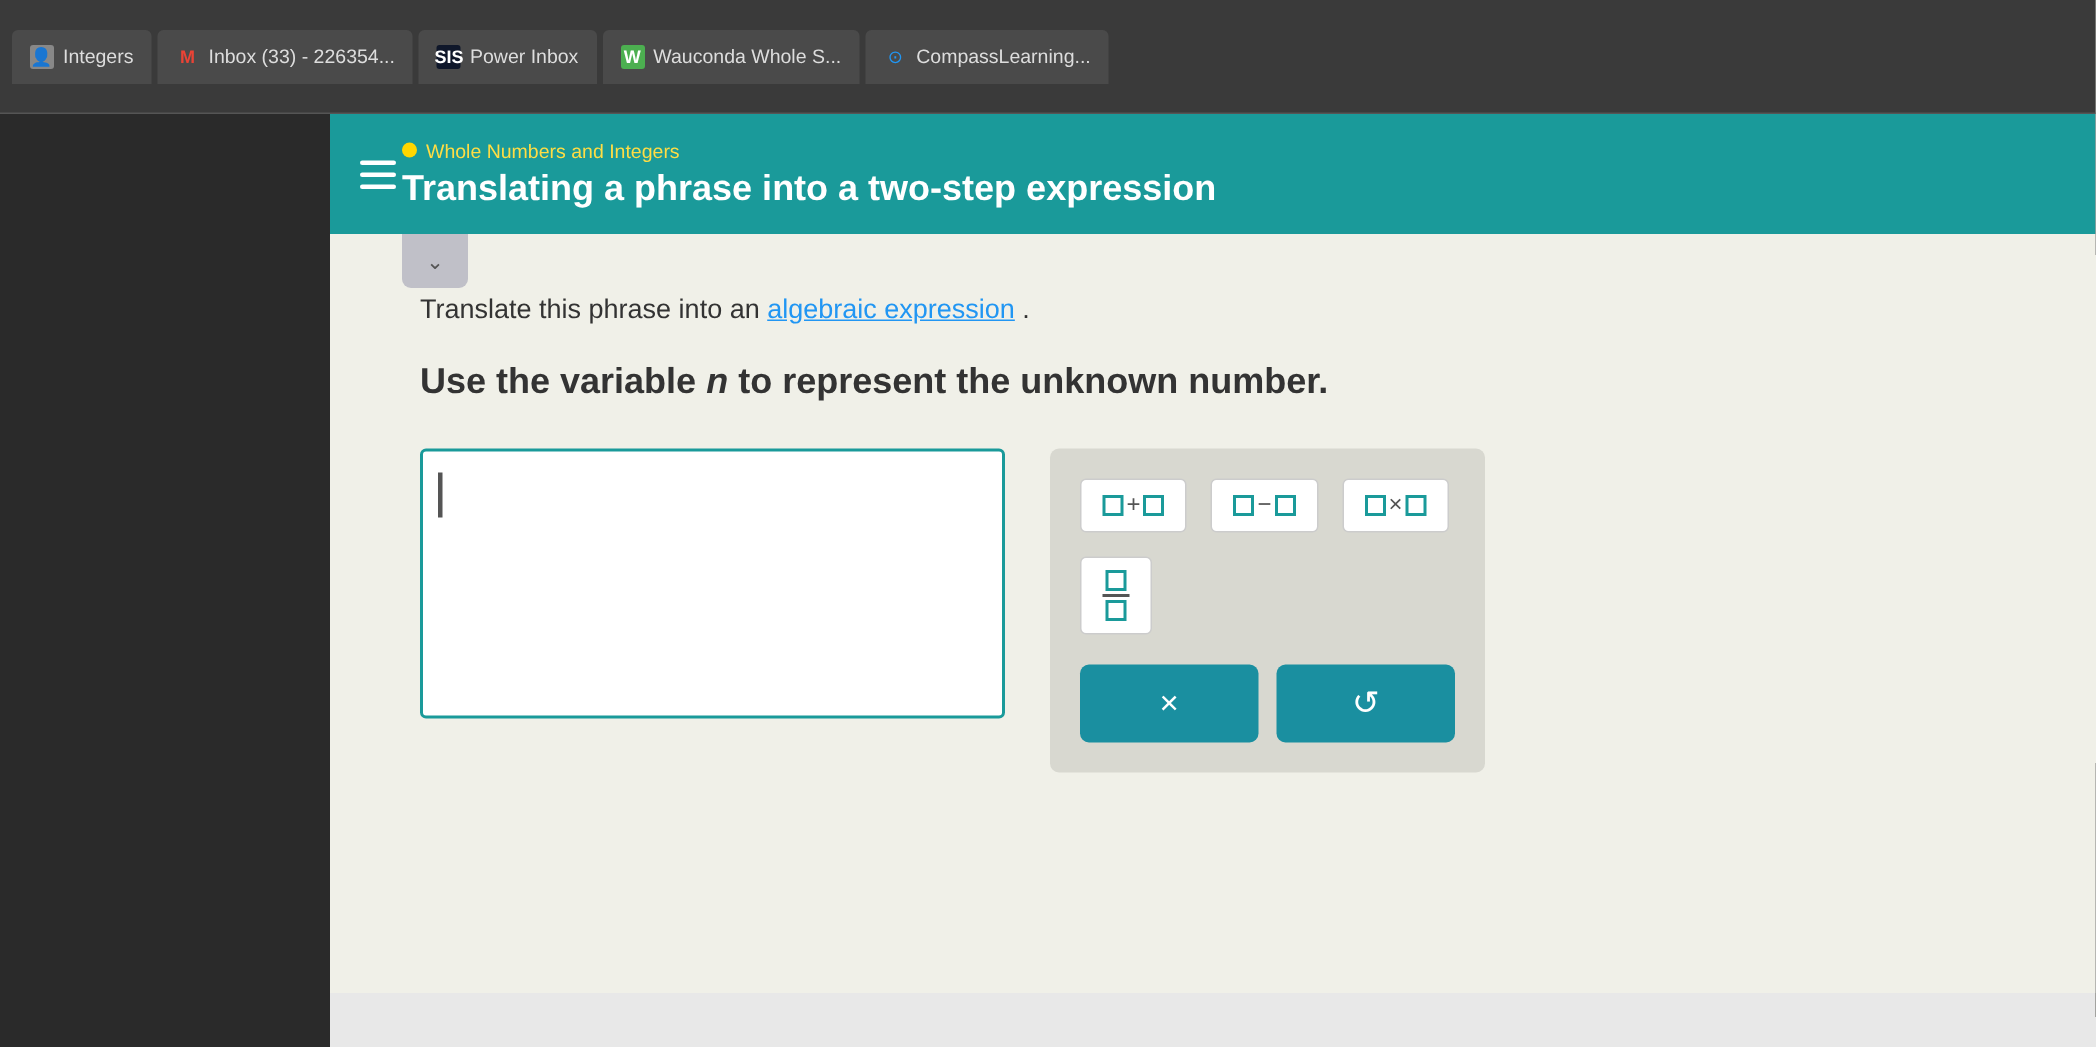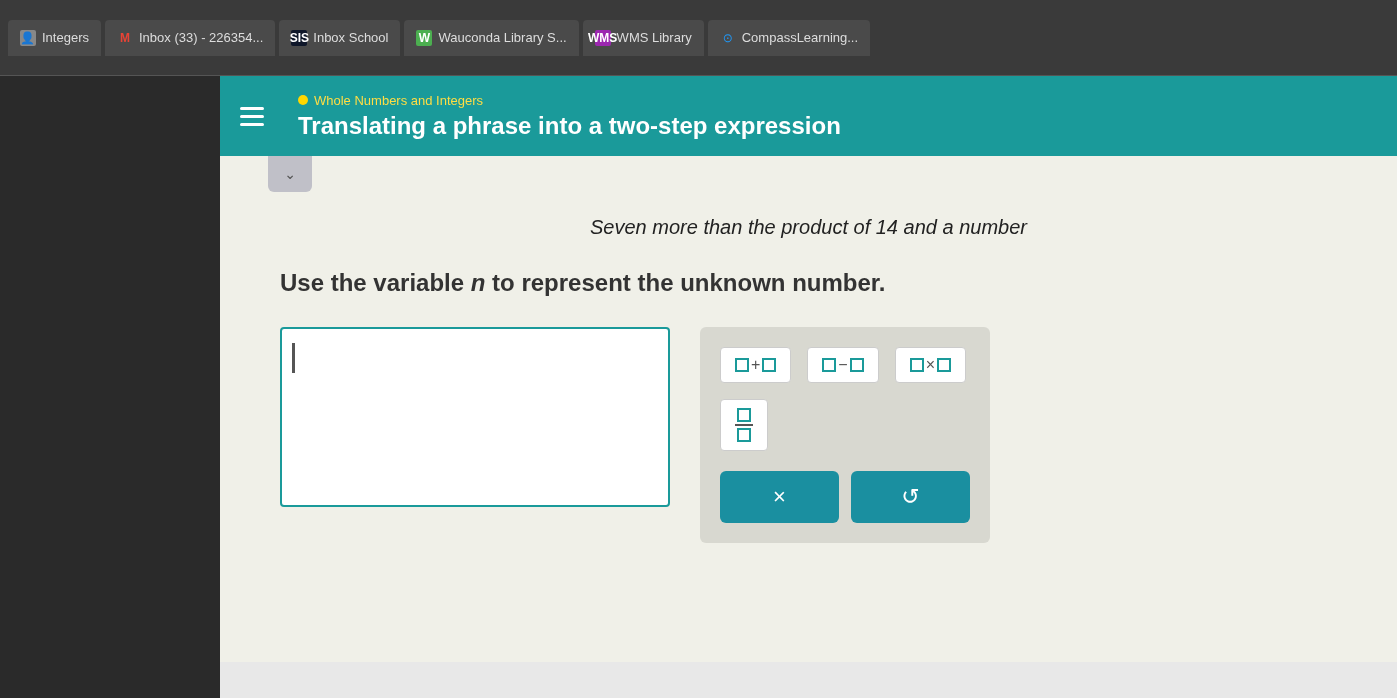--- a/index.html
+++ b/index.html
@@ -102,21 +102,21 @@
       background: #e8e8e8;
     }
 
     
     .header-bar {
       background: #1a9a9a;
       height: 80px;
       display: flex;
       align-items: center;
       padding: 0 20px;
-      gap: 34px;
+      gap: 4px;
     }
 
     .hamburger-icon {
       display: flex;
       flex-direction: column;
       gap: 5px;
       cursor: pointer;
     }
 
     .hamburger-icon span {
@@ -347,29 +347,25 @@
   <div class="tab">
     <span class="tab-icon tab-icon-classes">👤</span>
     <span>Integers</span>
   </div>
   <div class="tab">
     <span class="tab-icon tab-icon-gmail">M</span>
     <span>Inbox (33) - 226354...</span>
   </div>
   <div class="tab">
     <span class="tab-icon tab-icon-sis">SIS</span>
-    <span>Inbox School</span>
+    <span>Power Inbox</span>
   </div>
   <div class="tab">
     <span class="tab-icon tab-icon-w">W</span>
-    <span>Wauconda Library S...</span>
-  </div>
-  <div class="tab">
-    <span class="tab-icon tab-icon-wms">WMS</span>
-    <span>WMS Library</span>
+    <span>Wauconda Whole S...</span>
   </div>
   <div class="tab">
     <span class="tab-icon tab-icon-compass">⊙</span>
     <span>CompassLearning...</span>
   </div>
 </div>
 
 <div class="main-content">
 
   <div class="header-bar">
@@ -386,22 +382,26 @@
       <div class="header-title">Translating a phrase into a two-step expression</div>
     </div>
   </div>
 
   <button class="collapse-btn">
     <span>⌄</span>
   </button>
 
   <div class="content-area">
 
-
-    <div class="phrase-text">Seven more than the product of 14 and a number</div>
+    <div class="instruction-text">
+      <span>Translate this phrase into an </span>
+      <a href="#">algebraic expression</a>
+      <span>.</span>
+    </div>
+
 
     <div class="variable-text">
       <span>Use the variable </span>
       <em>n</em>
       <span> to represent the unknown number.</span>
     </div>
 
     <div class="builder-area">
 
       <div class="input-box">

